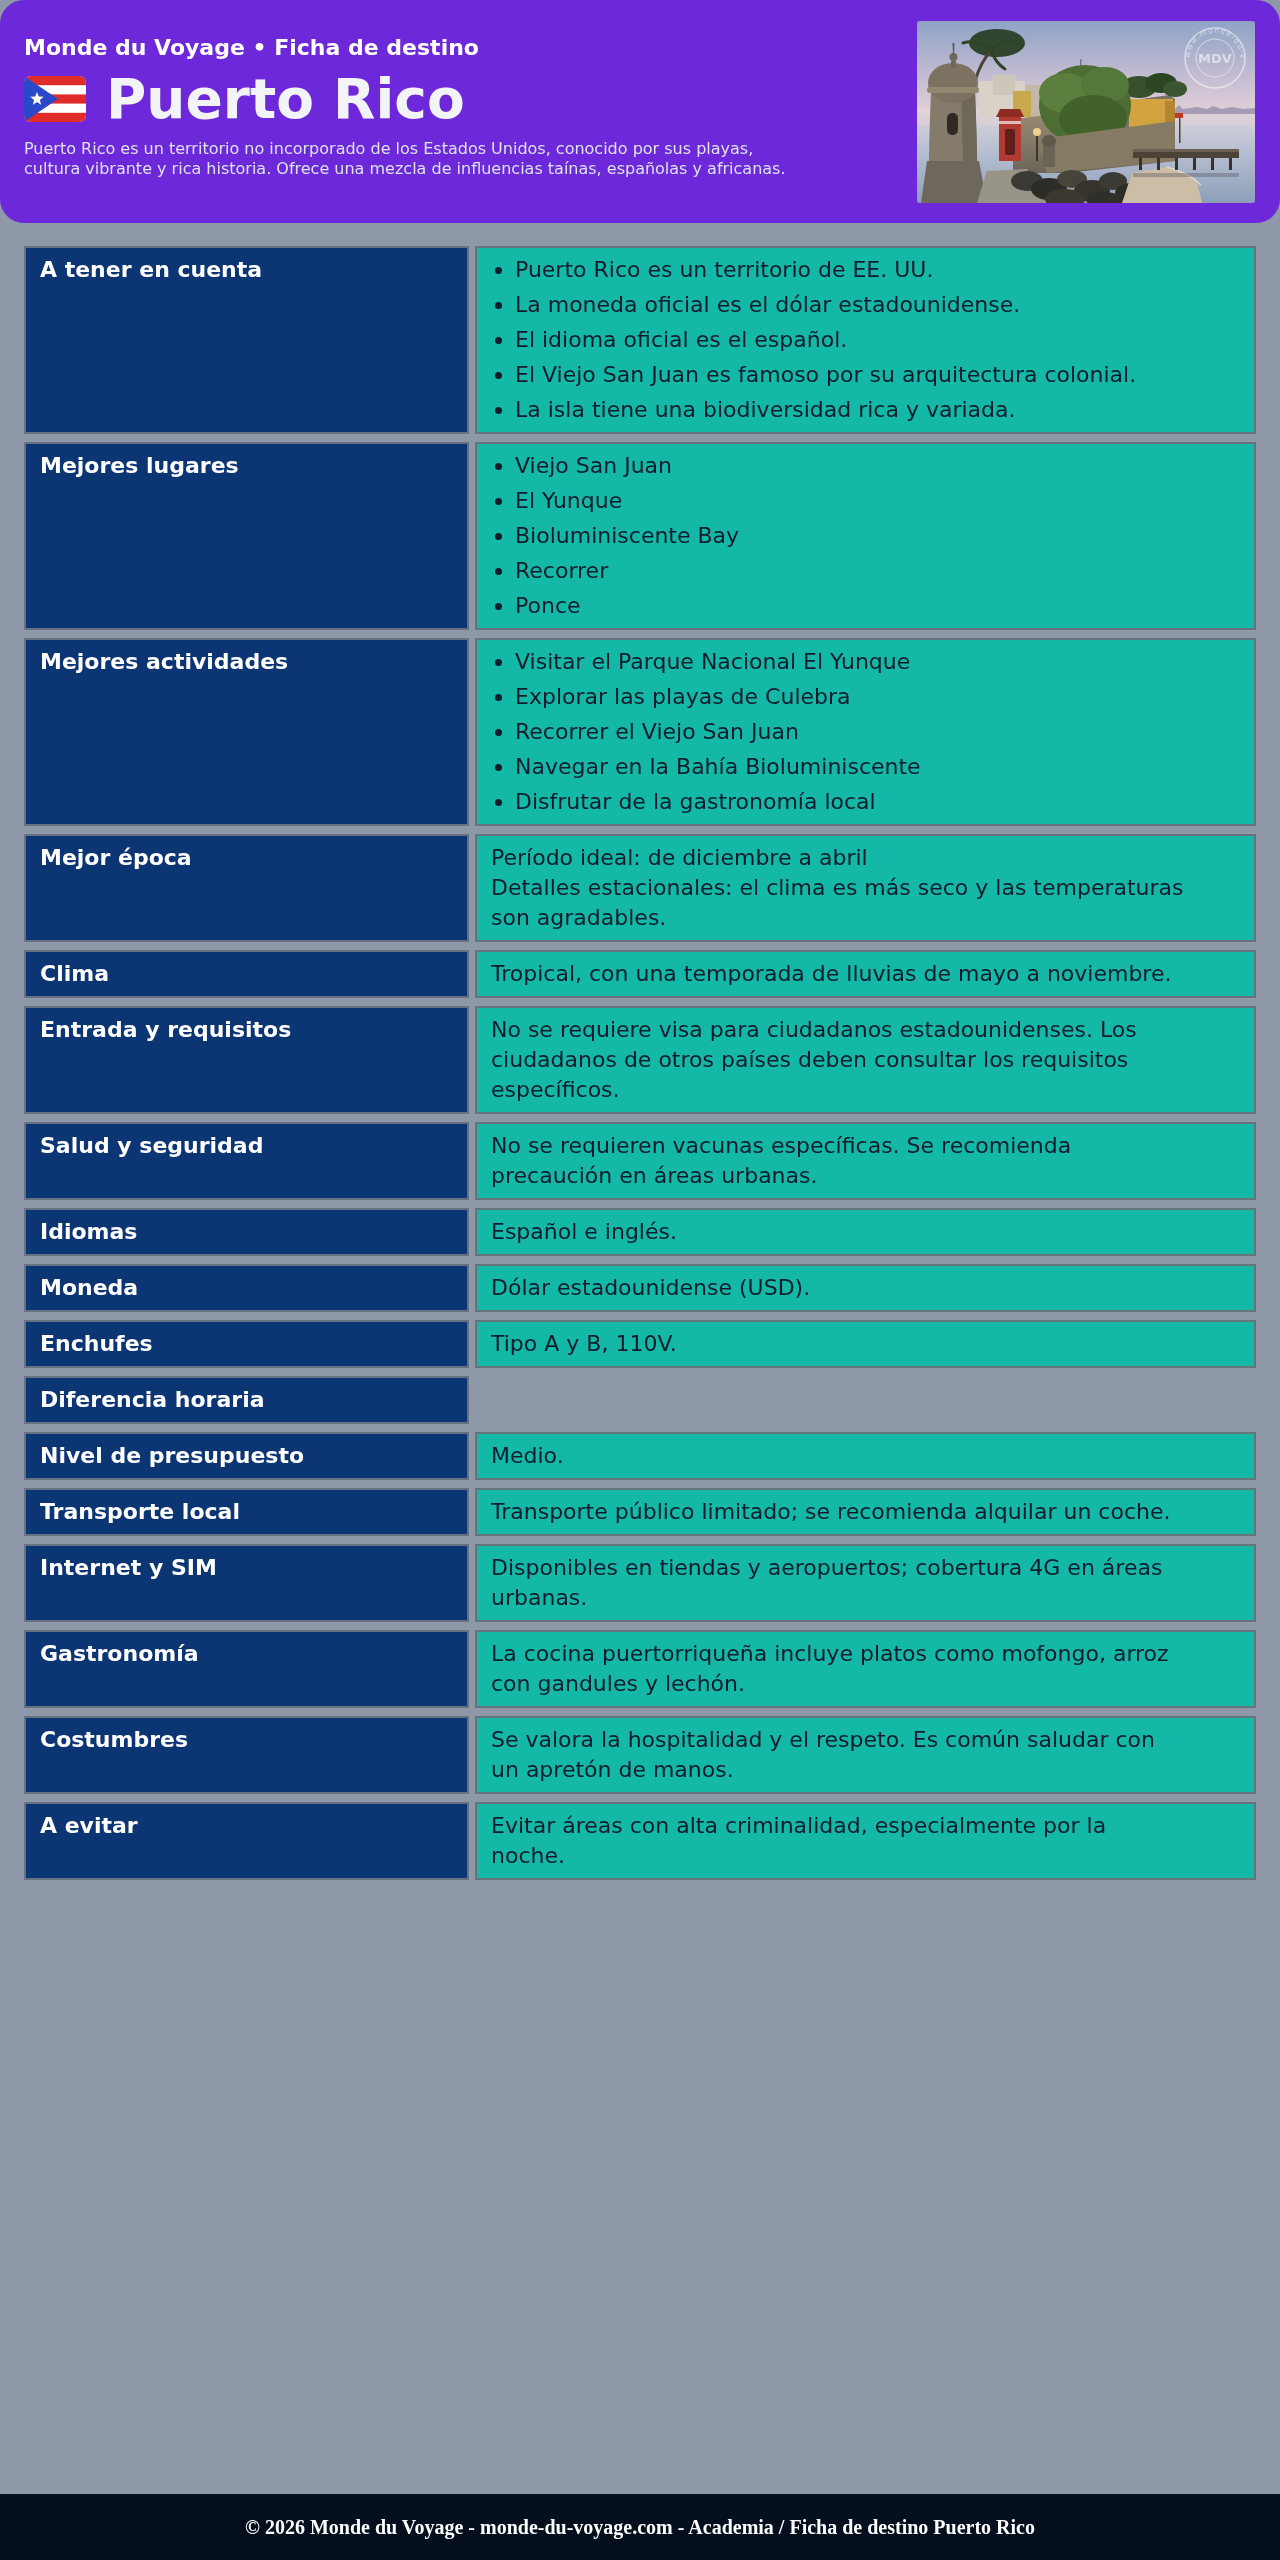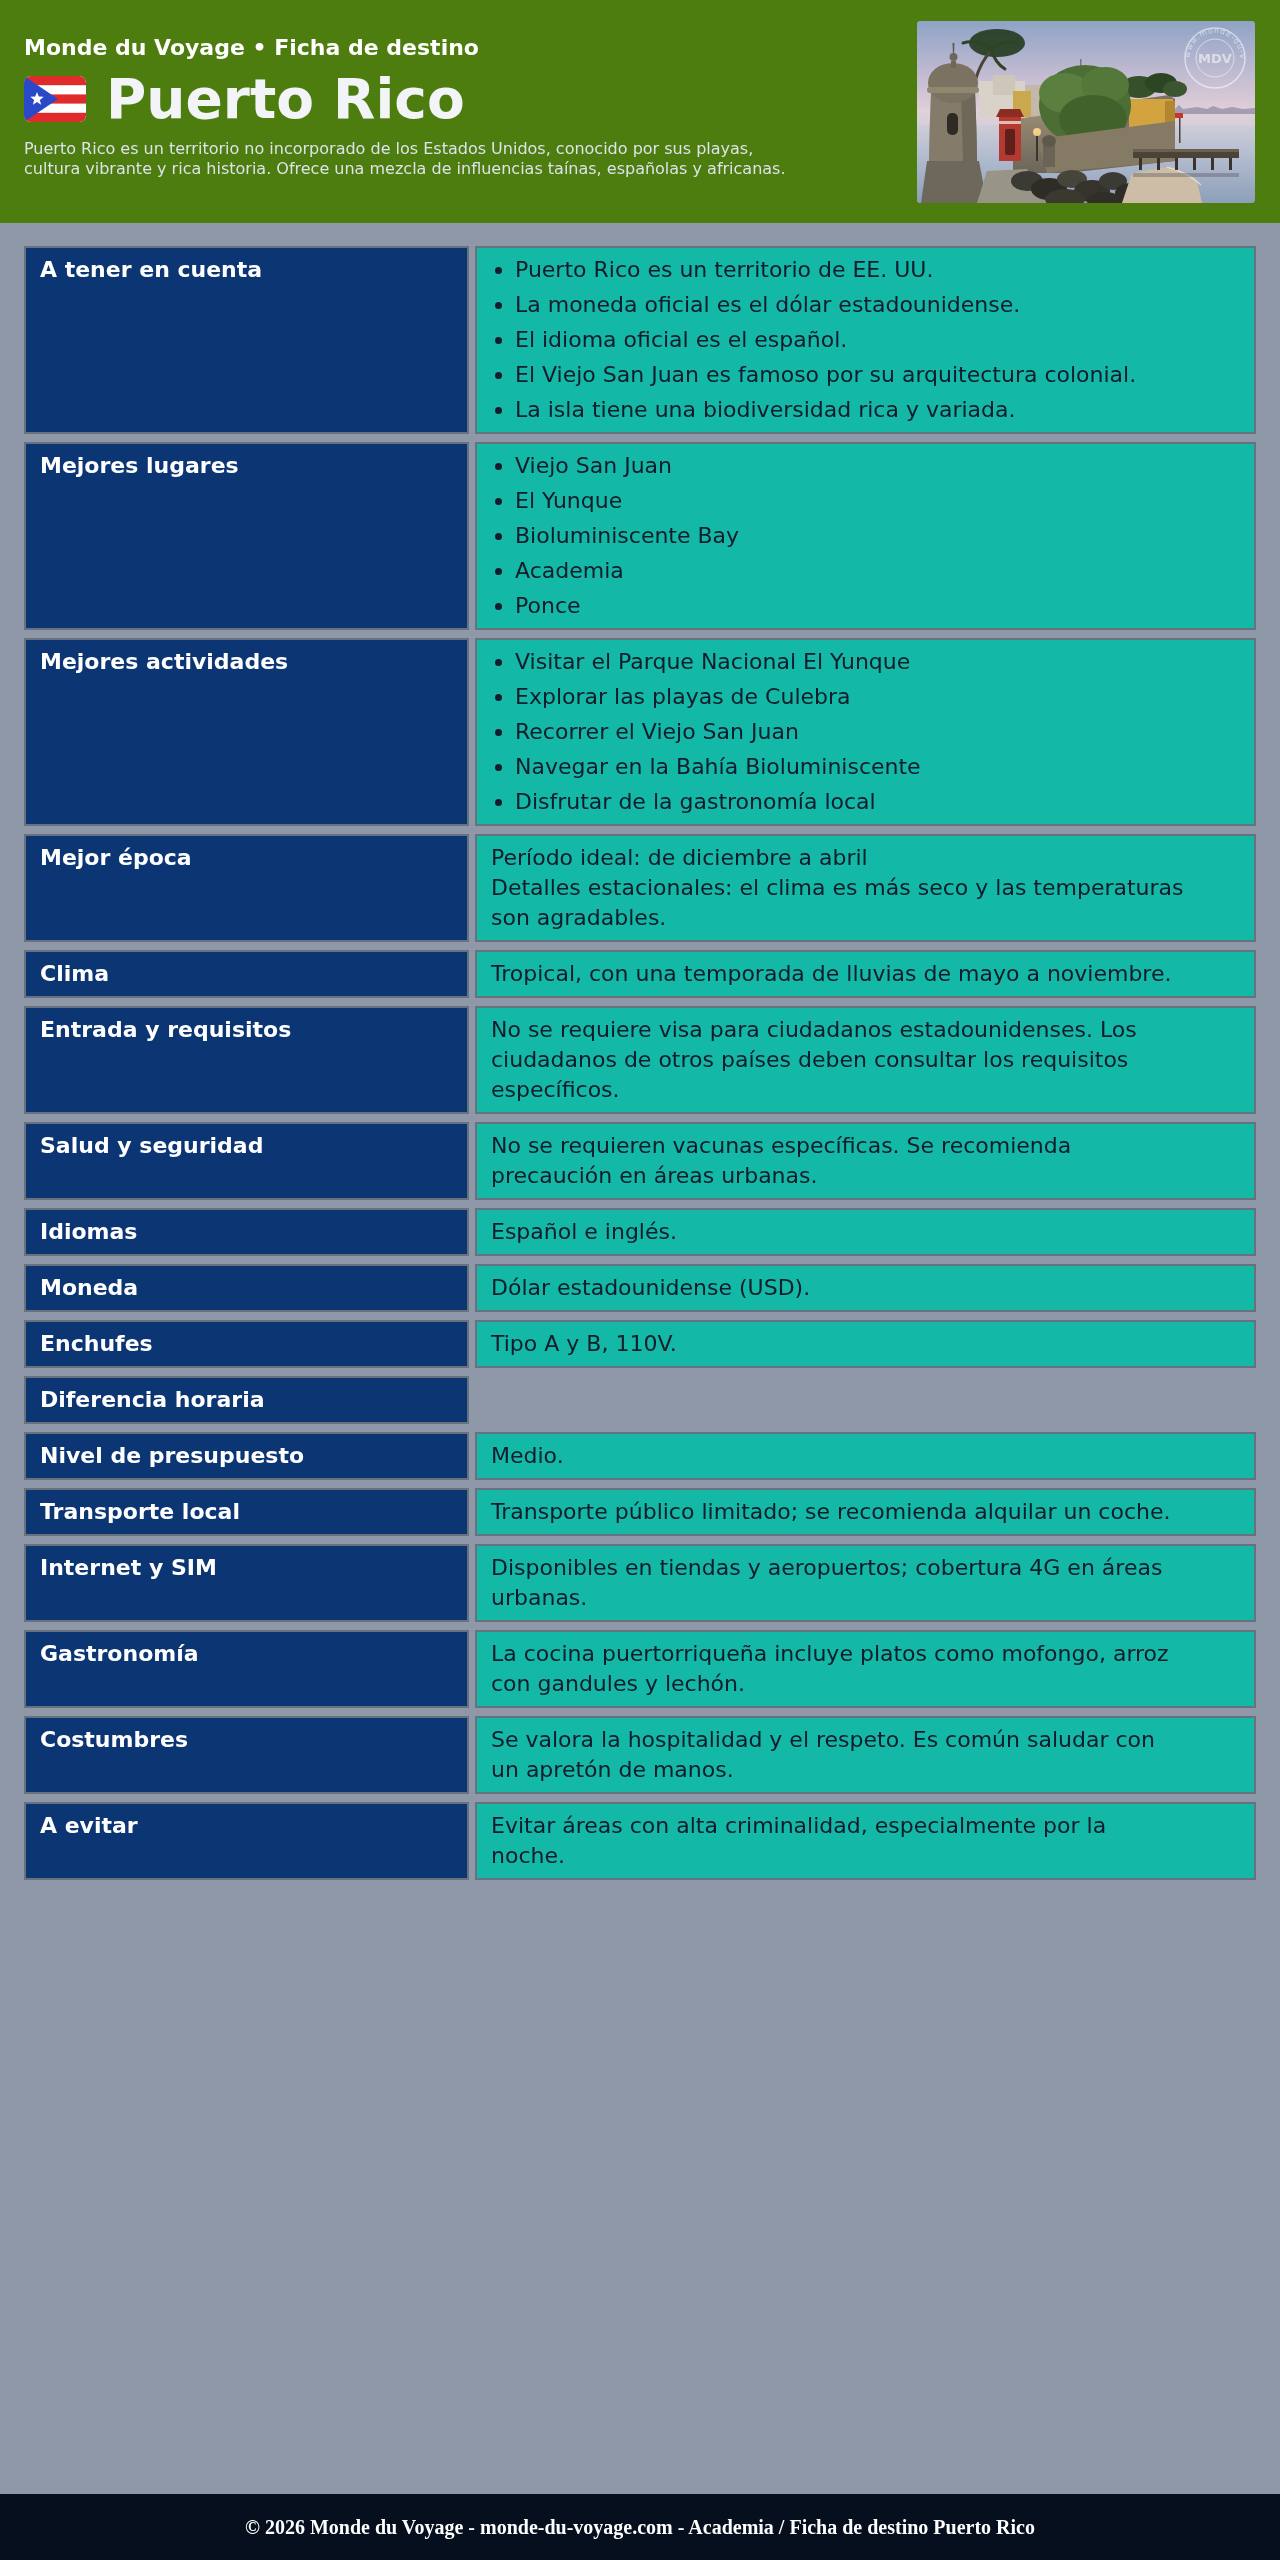--- a/index.html
+++ b/index.html
@@ -7,24 +7,25 @@
     width:1280px;height:2560px;
     background:#8e98a8;
     display:flex;flex-direction:column;
     font-family:"DejaVu Sans","Liberation Sans",sans-serif;
     overflow:hidden;
   }
   
   .header{
     position:relative;
     height:223px;box-sizing:border-box;
-    background:#4d7c0f;
+    background:#6d28d9;
     padding:36px 28px 0 24px;
     color:#fff;
     flex:0 0 auto;
+    border-radius:24px;
   }
   .breadcrumb{
     font-size:22px;font-weight:bold;color:#ffffff;line-height:24px;
   }
   .title-row{
     display:flex;align-items:center;gap:20px;
     margin-top:8px;height:62px;
   }
   .flag{flex:0 0 auto;display:block;}
   .page-title{
@@ -229,21 +230,21 @@
         </ul>
       </div>
     </div>
     <div class="row">
       <div class="cell-label">Mejores lugares</div>
       <div class="cell-content">
         <ul>
           <li>Viejo San Juan</li>
           <li>El Yunque</li>
           <li>Bioluminiscente Bay</li>
-          <li>Academia</li>
+          <li>Recorrer</li>
           <li>Ponce</li>
         </ul>
       </div>
     </div>
     <div class="row">
       <div class="cell-label">Mejores actividades</div>
       <div class="cell-content">
         <ul>
           <li>Visitar el Parque Nacional El Yunque</li>
           <li>Explorar las playas de Culebra</li>

